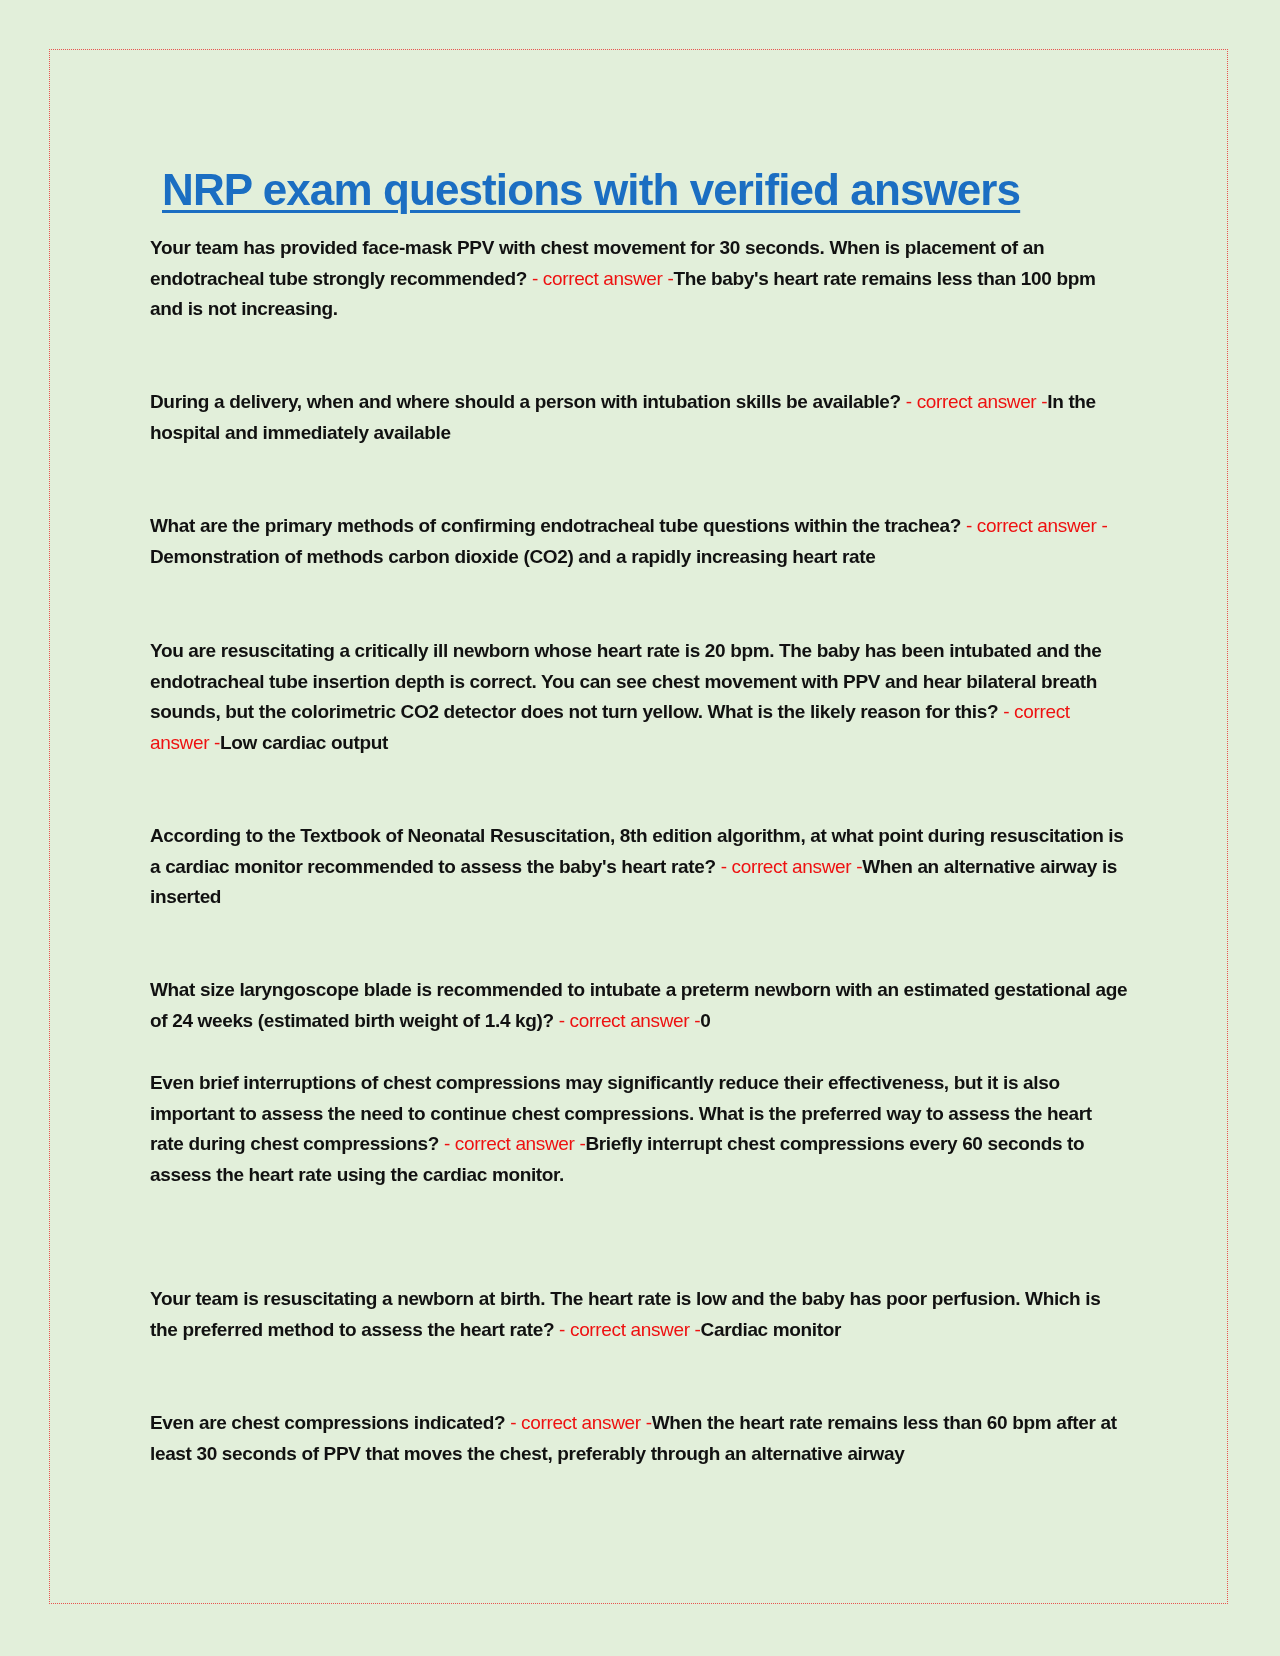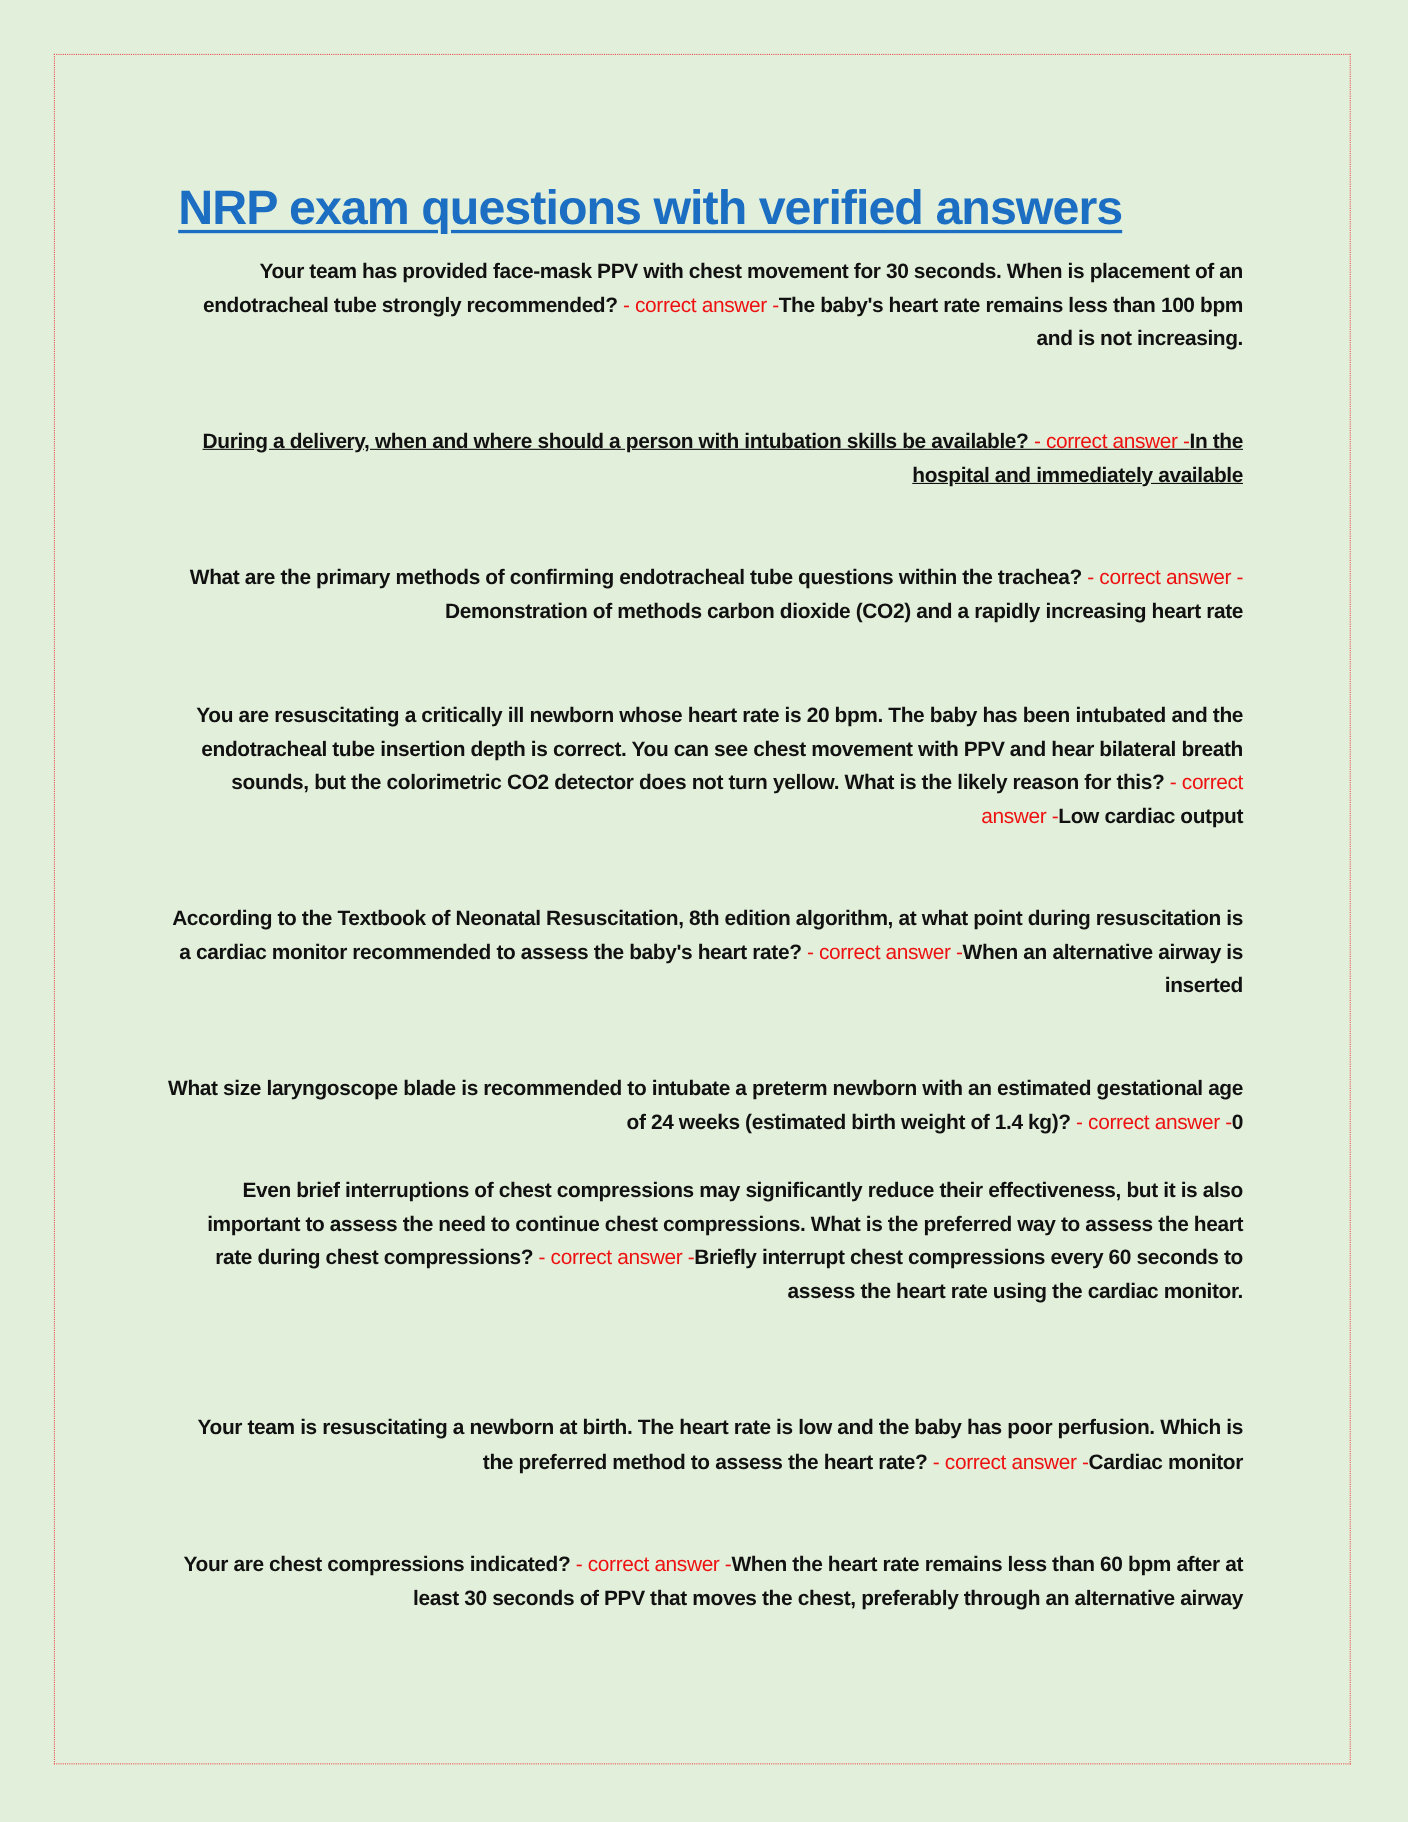--- a/index.html
+++ b/index.html
@@ -38,26 +38,25 @@
     letter-spacing: -0.9px;
     white-space: nowrap;
   }
   .qa {
     margin: 0;
     font-size: 19px;
     font-weight: bold;
     color: #111;
     line-height: 30.5px;
     letter-spacing: -0.35px;
-    text-align: right;
   }
   .qa .marker { color: #ee1111; font-weight: normal; }
   .qa .answer { color: #111; }
   .qa-1 { position: absolute; top: 83px; }
-  .qa-2 { position: absolute; top: 237px; text-decoration: underline; }
+  .qa-2 { position: absolute; top: 237px; }
   .qa-3 { position: absolute; top: 361px; }
   .qa-4 { position: absolute; top: 486px; }
   .qa-5 { position: absolute; top: 671px; }
   .qa-6 { position: absolute; top: 825px; }
   .qa-7 { position: absolute; top: 918px; }
   .qa-8 { position: absolute; top: 1134px; }
   .qa-9 { position: absolute; top: 1258px; }
 </style>
 </head>
 <body>
@@ -76,14 +75,14 @@
   <p class="qa qa-4"><span>You are resuscitating a critically ill newborn whose heart rate is 20 bpm. The baby has been intubated and the endotracheal tube insertion depth is correct. You can see chest movement with PPV and hear bilateral breath sounds, but the colorimetric CO2 detector does not turn yellow. What is the likely reason for this?</span><span class="marker"> - correct answer -</span><span class="answer">Low cardiac output</span></p>
 
   <p class="qa qa-5"><span>According to the Textbook of Neonatal Resuscitation, 8th edition algorithm, at what point during resuscitation is a cardiac monitor recommended to assess the baby's heart rate?</span><span class="marker"> - correct answer -</span><span class="answer">When an alternative airway is inserted</span></p>
 
   <p class="qa qa-6"><span>What size laryngoscope blade is recommended to intubate a preterm newborn with an estimated gestational age of 24 weeks (estimated birth weight of 1.4 kg)?</span><span class="marker"> - correct answer -</span><span class="answer">0</span></p>
 
   <p class="qa qa-7"><span>Even brief interruptions of chest compressions may significantly reduce their effectiveness, but it is also important to assess the need to continue chest compressions. What is the preferred way to assess the heart rate during chest compressions?</span><span class="marker"> - correct answer -</span><span class="answer">Briefly interrupt chest compressions every 60 seconds to assess the heart rate using the cardiac monitor.</span></p>
 
   <p class="qa qa-8"><span>Your team is resuscitating a newborn at birth. The heart rate is low and the baby has poor perfusion. Which is the preferred method to assess the heart rate?</span><span class="marker"> - correct answer -</span><span class="answer">Cardiac monitor</span></p>
 
-  <p class="qa qa-9"><span>Your are chest compressions indicated?</span><span class="marker"> - correct answer -</span><span class="answer">When the heart rate remains less than 60 bpm after at least 30 seconds of PPV that moves the chest, preferably through an alternative airway</span></p>
+  <p class="qa qa-9"><span>Even are chest compressions indicated?</span><span class="marker"> - correct answer -</span><span class="answer">When the heart rate remains less than 60 bpm after at least 30 seconds of PPV that moves the chest, preferably through an alternative airway</span></p>
 </div>
 
 </body></html>

